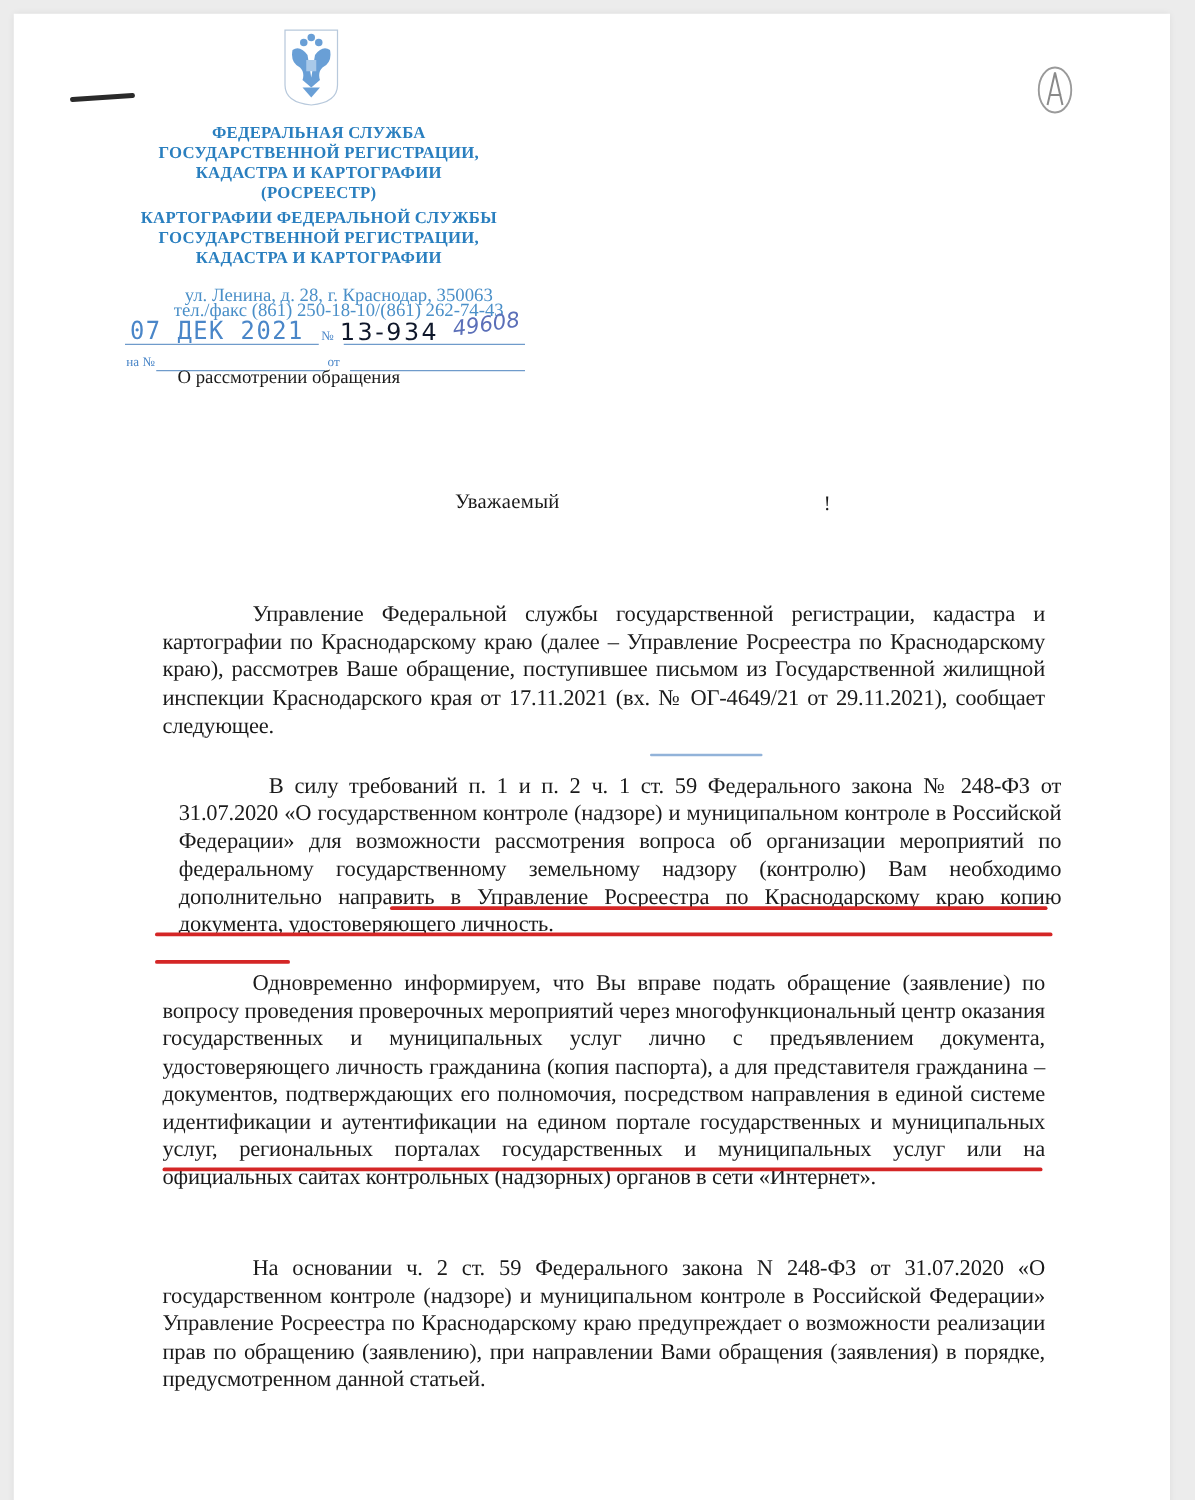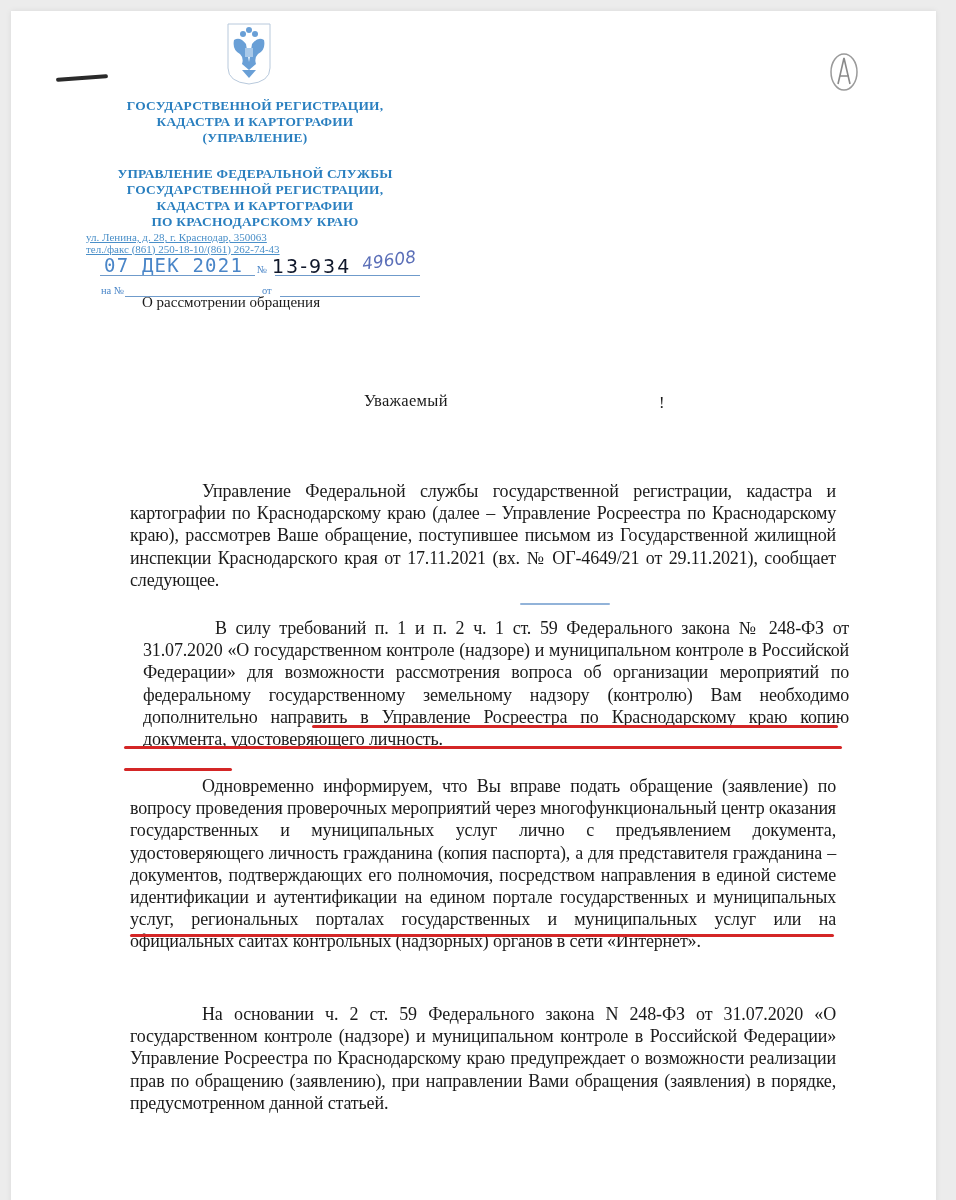--- a/index.html
+++ b/index.html
@@ -28,22 +28,22 @@
   
   .emblem { left:226px; top:22px; width:46px; height:64px; }
   
   .hdr {
     left:100px; width:310px; text-align:center; color:#2a7fbf;
     font-weight:bold; font-size:13.4px; line-height:16px; letter-spacing:0.2px;
   }
   .hdr1 { top:98px; }
   .hdr2 { top:166px; }
   .addr {
-    left:100px; width:370px; text-align:left; color:#4a8fc8;
-    font-size:11px; line-height:11.5px;text-decoration:underline;
+    left:100px; width:370px; text-align:center; color:#4a8fc8;
+    font-size:15px; line-height:11.5px;
   }
   .addr1 { top:232px; left:86px; }
   .date-stamp {
     left:104px; top:254px; font-family:"DejaVu Sans Mono", monospace;
     font-size:19px; color:#4a86c8; letter-spacing:1.2px; transform:scaleY(1.05);
   }
   .line { height:1px; background:#6f9bcb; }
   .ln-date { left:100px; top:275px; width:155px; }
   .ln-num { left:275px; top:275px; width:145px; }
   .ln-na { left:125px; top:296px; width:135px; }
@@ -102,29 +102,29 @@
         <circle cx="29" cy="12" r="3"></circle>
         <circle cx="23" cy="8" r="3"></circle>
       <path d="M8 18 Q14 14 20 22 L23 40 L26 22 Q32 14 38 18 Q40 28 32 32 Q28 36 30 42 L23 48 L16 42 Q18 36 14 32 Q6 28 8 18 Z"></path>
       <rect x="19" y="26" width="8" height="9" fill="#9bc0e6"></rect>
       <path d="M16 48 L23 56 L30 48 Z"></path>
     </g>
   </svg>
 </div>
 
 <div class="abs hdr hdr1">
+  <div>ФЕДЕРАЛЬНАЯ СЛУЖБА</div>
   <div>ГОСУДАРСТВЕННОЙ РЕГИСТРАЦИИ,</div>
   <div>КАДАСТРА И КАРТОГРАФИИ</div>
-  <div>(УПРАВЛЕНИЕ)</div>
+  <div>(РОСРЕЕСТР)</div>
 </div>
 <div class="abs hdr hdr2">
-  <div>УПРАВЛЕНИЕ ФЕДЕРАЛЬНОЙ СЛУЖБЫ</div>
+  <div>КАРТОГРАФИИ ФЕДЕРАЛЬНОЙ СЛУЖБЫ</div>
   <div>ГОСУДАРСТВЕННОЙ РЕГИСТРАЦИИ,</div>
   <div>КАДАСТРА И КАРТОГРАФИИ</div>
-  <div>ПО КРАСНОДАРСКОМУ КРАЮ</div>
 </div>
 <div class="abs addr addr1">
   <div>ул. Ленина, д. 28, г. Краснодар, 350063</div>
   <div>тел./факс (861) 250-18-10/(861) 262-74-43</div>
 </div>
 
 <div class="abs date-stamp">07 ДЕК 2021</div>
 <div class="abs line ln-date"></div>
 <div class="abs lbl-small num-label">№</div>
 <div class="abs line ln-num"></div>

